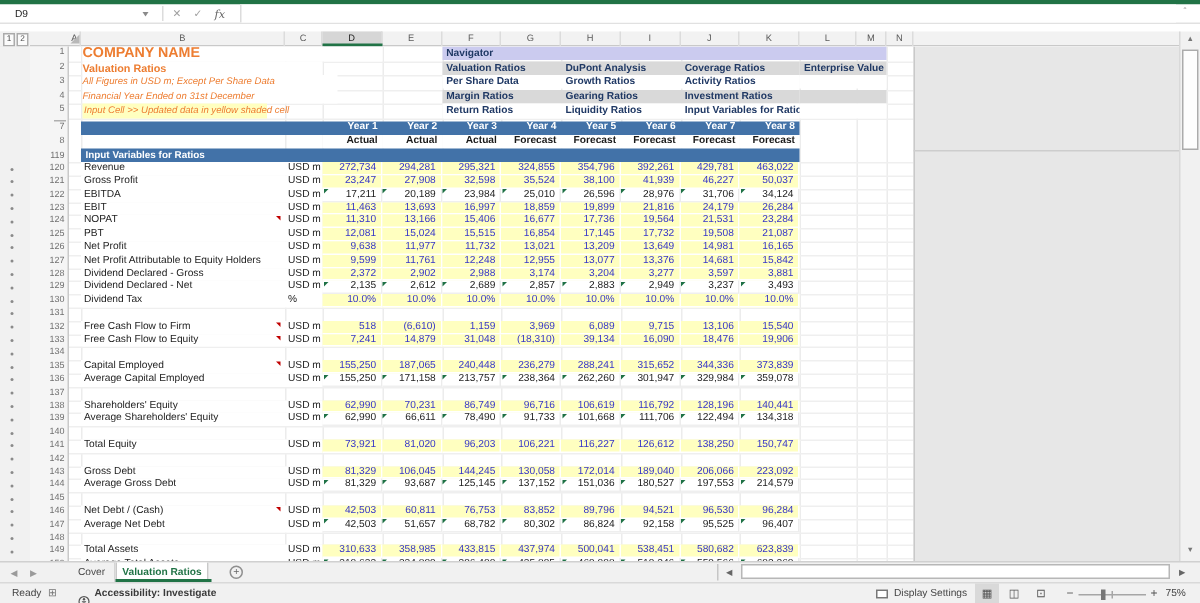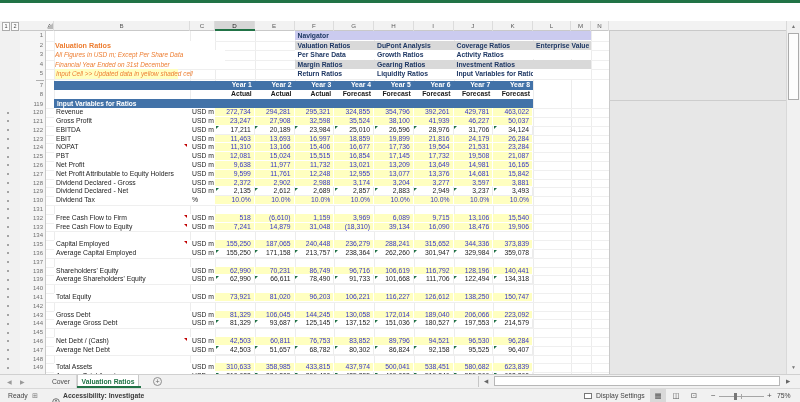--- a/index.html
+++ b/index.html
@@ -9,20 +9,30 @@
   .abs { position:absolute; }
   .txt { white-space:nowrap; }
 </style>
 </head>
 <body>
 
 <div id="app">
 
   <div class="abs" id="topstrip" style="left: 0px; top: 0px; width: 800px; height: 3px; background: rgb(33, 115, 70);"></div>
 
+  <div class="abs" id="formularow" style="left:0;top:3px;width:800px;height:13px;background:#fff;border-bottom:1px solid #E1E1E1;">
+    <div class="abs txt" style="left:10px;top:1px;font-size:6.8px;line-height:11px;color:#222;">D9</div>
+    <div class="abs" style="left:95px;top:5px;width:0;height:0;border-left:2.5px solid transparent;border-right:2.5px solid transparent;border-top:3px solid #8a8a8a;"></div>
+    <div class="abs" style="left:108px;top:1px;width:1px;height:10px;background:#DCDCDC;"></div>
+    <div class="abs txt" style="left:115px;top:1px;font-size:7px;line-height:11px;color:#A0A0A0;">✕</div>
+    <div class="abs txt" style="left:129px;top:1px;font-size:7px;line-height:11px;color:#A0A0A0;">✓</div>
+    <div class="abs txt" style="left:143px;top:1px;font-size:7.5px;line-height:11px;color:#666;font-style:italic;font-family:'DejaVu Serif',serif;">fx</div>
+    <div class="abs" style="left:160px;top:0;width:624px;height:12px;background:#fff;border-left:1px solid #DCDCDC;font-size:6.8px;line-height:12px;padding-left:3px;"></div>
+    <div class="abs txt" style="left:789px;top:2px;font-size:6px;color:#777;">ˆ</div>
+  </div>
 
   <div class="abs" id="colheaders" style="left:0;top:21px;width:786px;height:10px;background:#F2F2F2;border-bottom:1px solid #C9C9C9;">
       <div style="position: absolute; white-space: nowrap; left: 46px; top: 0px; width: 8px; height: 10px; font-size: 6.2px; line-height: 10px; text-align: center; color: rgb(90, 90, 90); background: transparent; border-right: 1px solid rgb(220, 220, 220);">A</div>
       <div style="position: absolute; white-space: nowrap; left: 54px; top: 0px; width: 136px; height: 10px; font-size: 6.2px; line-height: 10px; text-align: center; color: rgb(90, 90, 90); background: transparent; border-right: 1px solid rgb(220, 220, 220);">B</div>
       <div style="position: absolute; white-space: nowrap; left: 190px; top: 0px; width: 25px; height: 10px; font-size: 6.2px; line-height: 10px; text-align: center; color: rgb(90, 90, 90); background: transparent; border-right: 1px solid rgb(220, 220, 220);">C</div>
       <div style="position: absolute; white-space: nowrap; left: 215px; top: 0px; width: 39.75px; height: 10px; font-size: 6.2px; line-height: 10px; text-align: center; color: rgb(34, 34, 34); background: rgb(214, 214, 214); border-right: 1px solid rgb(220, 220, 220);">D</div>
       <div style="position: absolute; white-space: nowrap; left: 215px; top: 8px; width: 39.75px; height: 2px; background: rgb(33, 115, 70);"></div>
       <div style="position: absolute; white-space: nowrap; left: 254.75px; top: 0px; width: 39.75px; height: 10px; font-size: 6.2px; line-height: 10px; text-align: center; color: rgb(90, 90, 90); background: transparent; border-right: 1px solid rgb(220, 220, 220);">E</div>
       <div style="position: absolute; white-space: nowrap; left: 294.5px; top: 0px; width: 39.75px; height: 10px; font-size: 6.2px; line-height: 10px; text-align: center; color: rgb(90, 90, 90); background: transparent; border-right: 1px solid rgb(220, 220, 220);">F</div>
       <div style="position: absolute; white-space: nowrap; left: 334.25px; top: 0px; width: 39.75px; height: 10px; font-size: 6.2px; line-height: 10px; text-align: center; color: rgb(90, 90, 90); background: transparent; border-right: 1px solid rgb(220, 220, 220);">G</div>
@@ -160,20 +170,21 @@
       <div style="position: absolute; white-space: nowrap; left: 0px; top: 262px; width: 563px; height: 1px; background: rgb(239, 239, 239);"></div>
       <div style="position: absolute; white-space: nowrap; left: 0px; top: 270.8px; width: 563px; height: 1px; background: rgb(239, 239, 239);"></div>
       <div style="position: absolute; white-space: nowrap; left: 0px; top: 279.6px; width: 563px; height: 1px; background: rgb(239, 239, 239);"></div>
       <div style="position: absolute; white-space: nowrap; left: 0px; top: 288.4px; width: 563px; height: 1px; background: rgb(239, 239, 239);"></div>
       <div style="position: absolute; white-space: nowrap; left: 0px; top: 297.2px; width: 563px; height: 1px; background: rgb(239, 239, 239);"></div>
       <div style="position: absolute; white-space: nowrap; left: 0px; top: 306px; width: 563px; height: 1px; background: rgb(239, 239, 239);"></div>
       <div style="position: absolute; white-space: nowrap; left: 0px; top: 314.8px; width: 563px; height: 1px; background: rgb(239, 239, 239);"></div>
       <div style="position: absolute; white-space: nowrap; left: 0px; top: 323.6px; width: 563px; height: 1px; background: rgb(239, 239, 239);"></div>
       <div style="position: absolute; white-space: nowrap; left: 0px; top: 332.4px; width: 563px; height: 1px; background: rgb(239, 239, 239);"></div>
       <div style="position: absolute; white-space: nowrap; left: 0px; top: 341.2px; width: 563px; height: 1px; background: rgb(239, 239, 239);"></div>
+      <div style="position: absolute; white-space: nowrap; left: 9px; top: 0px; width: 200px; height: 9.6px; font-size: 9.5px; line-height: 9.6px; font-weight: bold; color: rgb(237, 125, 49); background: rgb(255, 255, 255);">COMPANY NAME</div>
       <div style="position: absolute; white-space: nowrap; left: 9px; top: 9.6px; width: 160px; height: 9.6px; font-size: 7.2px; line-height: 9.6px; font-weight: bold; color: rgb(237, 125, 49); background: rgb(255, 255, 255);">Valuation Ratios</div>
       <div style="position: absolute; white-space: nowrap; left: 9px; top: 19.2px; width: 170px; height: 9.6px; font-size: 6.4px; line-height: 9.6px; font-style: italic; color: rgb(237, 125, 49); background: rgb(255, 255, 255);">All Figures in USD m; Except Per Share Data</div>
       <div style="position: absolute; white-space: nowrap; left: 9px; top: 28.8px; width: 170px; height: 9.6px; font-size: 6.4px; line-height: 9.6px; font-style: italic; color: rgb(237, 125, 49); background: rgb(255, 255, 255);">Financial Year Ended on 31st December</div>
       <div style="position: absolute; white-space: nowrap; left: 9px; top: 38.4px; width: 123px; height: 9.2px; font-size: 6.4px; line-height: 9.2px; font-style: italic; color: rgb(237, 125, 49); background: rgb(255, 255, 192); padding-left: 1px;">Input Cell &gt;&gt; Updated data in yellow shaded cell</div>
       <div style="position: absolute; white-space: nowrap; left: 248.5px; top: 0px; width: 296.5px; height: 9.2px; background: rgb(203, 203, 239); font-size: 6.8px; line-height: 9.2px; font-weight: bold; color: rgb(31, 56, 100); padding-left: 3px;">Navigator</div>
       <div style="position: absolute; white-space: nowrap; left: 248.5px; top: 9.6px; width: 79.5px; height: 9.2px; background: rgb(217, 217, 217); font-size: 6.8px; line-height: 9.2px; font-weight: bold; color: rgb(31, 56, 100); padding-left: 3px;">Valuation Ratios</div>
       <div style="position: absolute; white-space: nowrap; left: 328px; top: 9.6px; width: 79.5px; height: 9.2px; background: rgb(217, 217, 217); font-size: 6.8px; line-height: 9.2px; font-weight: bold; color: rgb(31, 56, 100); padding-left: 3px;">DuPont Analysis</div>
       <div style="position: absolute; white-space: nowrap; left: 407.5px; top: 9.6px; width: 79.5px; height: 9.2px; background: rgb(217, 217, 217); font-size: 6.8px; line-height: 9.2px; font-weight: bold; color: rgb(31, 56, 100); padding-left: 3px;">Coverage Ratios</div>
       <div style="position: absolute; white-space: nowrap; left: 487px; top: 9.6px; width: 58px; height: 9.2px; background: rgb(217, 217, 217); font-size: 6.8px; line-height: 9.2px; font-weight: bold; color: rgb(31, 56, 100); padding-left: 3px;">Enterprise Value</div>
       <div style="position: absolute; white-space: nowrap; left: 248.5px; top: 19.2px; width: 79.5px; height: 9.2px; background: rgb(255, 255, 255); font-size: 6.8px; line-height: 9.2px; font-weight: bold; color: rgb(31, 56, 100); padding-left: 3px;">Per Share Data</div>

